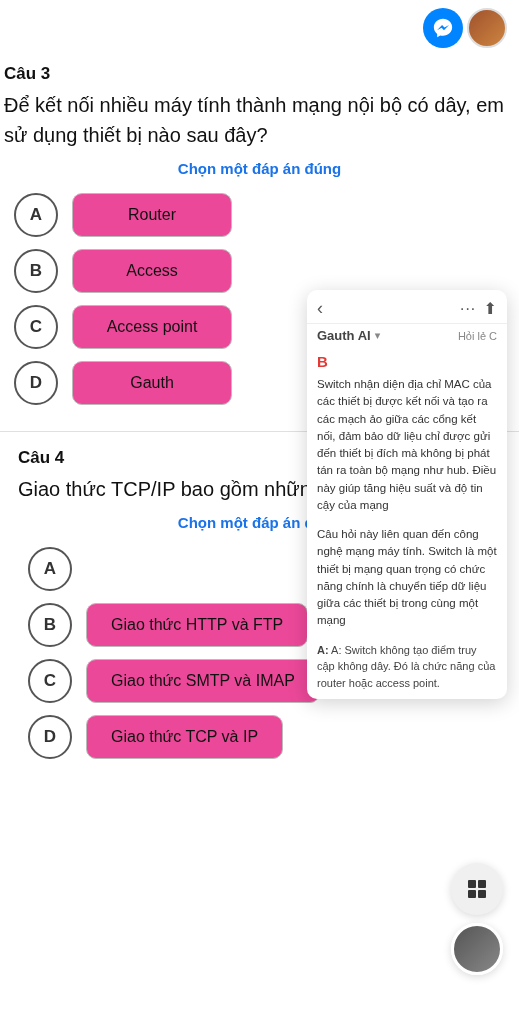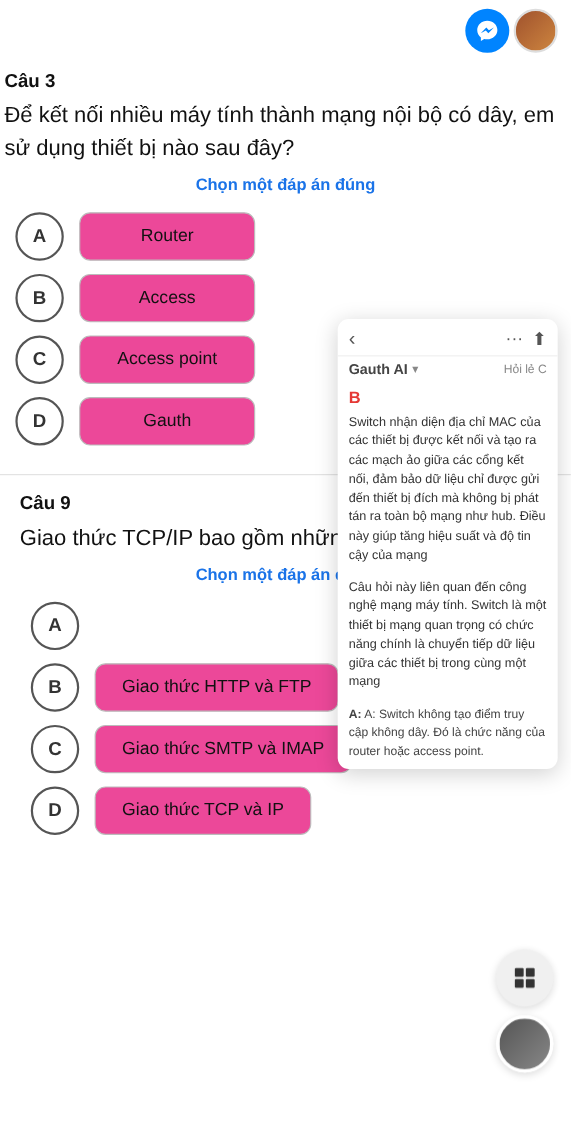--- a/index.html
+++ b/index.html
@@ -304,21 +304,21 @@
   <div class="popup-body">Switch nhận diện địa chỉ MAC của các thiết bị được kết nối và tạo ra các mạch ảo giữa các cổng kết nối, đảm bảo dữ liệu chỉ được gửi đến thiết bị đích mà không bị phát tán ra toàn bộ mạng như hub. Điều này giúp tăng hiệu suất và độ tin cậy của mạng</div>
   <div class="popup-body">Câu hỏi này liên quan đến công nghệ mạng máy tính. Switch là một thiết bị mạng quan trọng có chức năng chính là chuyển tiếp dữ liệu giữa các thiết bị trong cùng một mạng</div>
   <div class="popup-answer-note">
     <strong>A:</strong> <span style="display:inline;">A: Switch không tạo điểm truy cập không dây. Đó là chức năng của router hoặc access point.</span>
   </div>
 </div>
 
 <div class="divider"></div>
 
 <div class="q4-section">
-  <div class="question-title">Câu 9</div>
+  <div class="question-title">Câu 4</div>
   <div class="question-text">Giao thức TCP/IP bao gồm những phần chính nào?</div>
   <div class="choose-label">Chọn một đáp án đúng</div>
   <div class="options-list">
     <div class="option-row">
       <div class="option-circle">A</div>
     </div>
     <div class="option-row">
       <div class="option-circle">B</div>
       <div class="option-box">
         <span>Giao thức HTTP và FTP</span>

